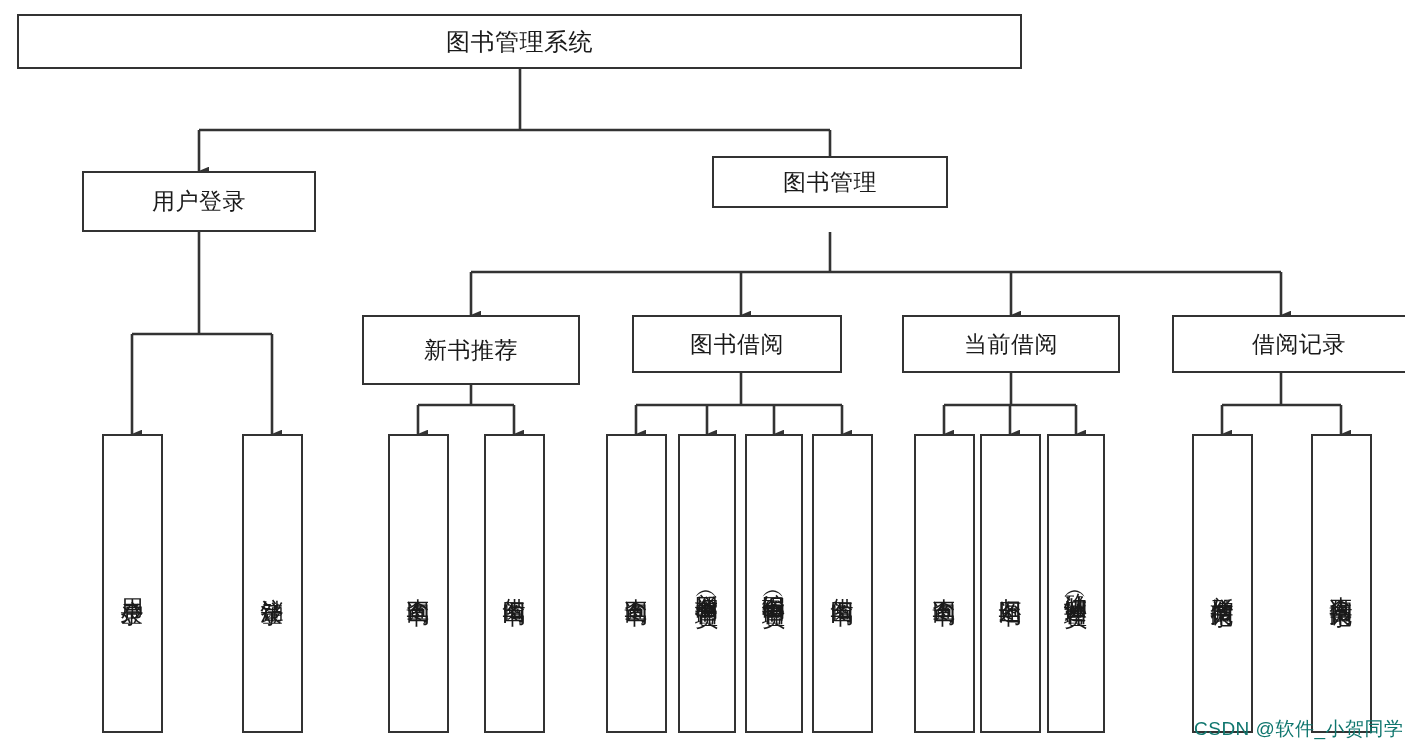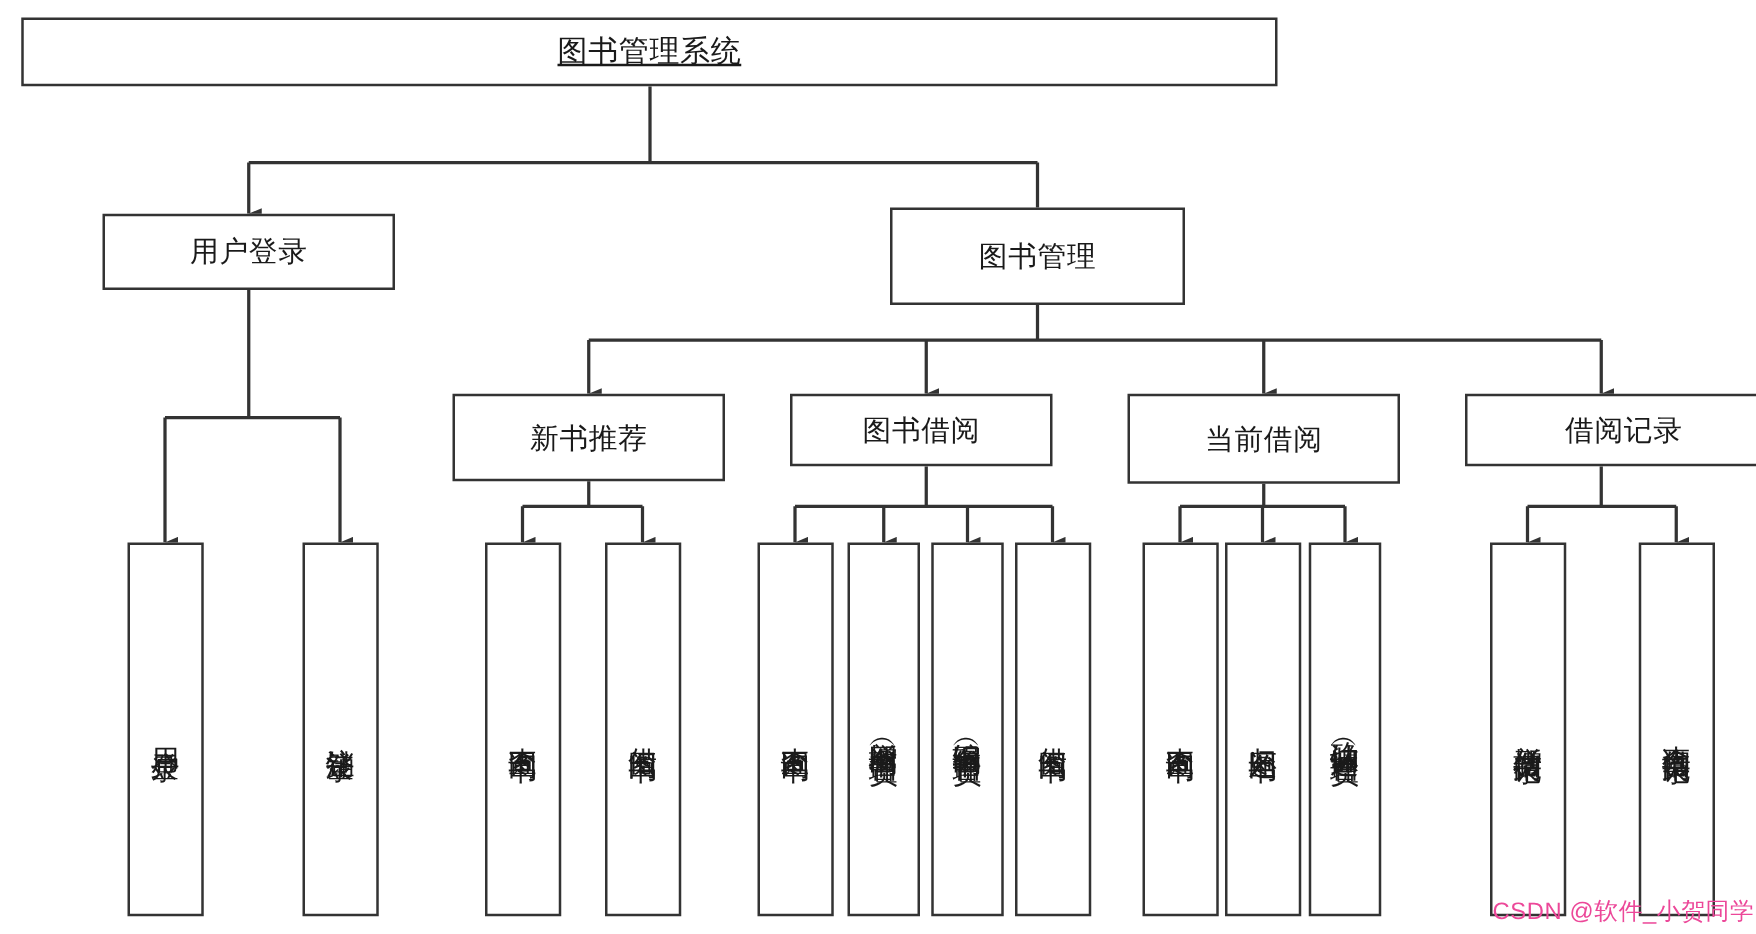--- a/index.html
+++ b/index.html
@@ -44,40 +44,39 @@
     line-height: 1.16;
     white-space: pre;
   }
   
   .node.horiz .node-label {
     font-size: 23px;
     letter-spacing: 0.5px;
   }
   .node.root .node-label {
     font-size: 24px;
-    text-decoration: underline;
   }
   
   .node.vert {
     align-items: center;
     justify-content: center;
     padding: 6px 2px;
   }
   .node.vert .node-label {
     writing-mode: vertical-rl;
     text-orientation: upright;
     font-size: 23px;
     line-height: 1.05;
     letter-spacing: 2px;
     text-align: center;
     max-height: 100%;
   }
   .watermark {
     position: absolute;
-    color: #ec4899;
+    color: #0f766e;
     font-size: 19px;
     letter-spacing: 0.5px;
     white-space: nowrap;
     z-index: 5;
     user-select: none;
   }
 </style>
 </head>
 <body>
 
@@ -126,31 +125,31 @@
       </g>
   </svg>
 
   <div class="node root horiz" style="left: 17px; top: 14px; width: 1005px; height: 55px;">
     <span class="node-label">图书管理系统</span>
   </div>
 
   <div class="node horiz" style="left: 82px; top: 171px; width: 234px; height: 61px;">
     <span class="node-label">用户登录</span>
   </div>
-  <div class="node horiz" style="left: 712px; top: 166px; width: 236px; height: 78px;">
+  <div class="node horiz" style="left: 712px; top: 156px; width: 236px; height: 52px;">
     <span class="node-label">图书管理</span>
   </div>
 
   <div class="node horiz" style="left: 362px; top: 315px; width: 218px; height: 70px;">
     <span class="node-label">新书推荐</span>
   </div>
   <div class="node horiz" style="left: 632px; top: 315px; width: 210px; height: 58px;">
     <span class="node-label">图书借阅</span>
   </div>
-  <div class="node horiz" style="left: 902px; top: 315px; width: 218px; height: 72px;">
+  <div class="node horiz" style="left: 902px; top: 315px; width: 218px; height: 58px;">
     <span class="node-label">当前借阅</span>
   </div>
   <div class="node horiz" style="left: 1172px; top: 315px; width: 254px; height: 58px;">
     <span class="node-label">借阅记录</span>
   </div>
 
   <div class="node vert" style="left: 102px; top: 434px; width: 61px; height: 299px;">
     <span class="node-label">用户登录</span>
   </div>
   <div class="node vert" style="left: 242px; top: 434px; width: 61px; height: 299px;">

